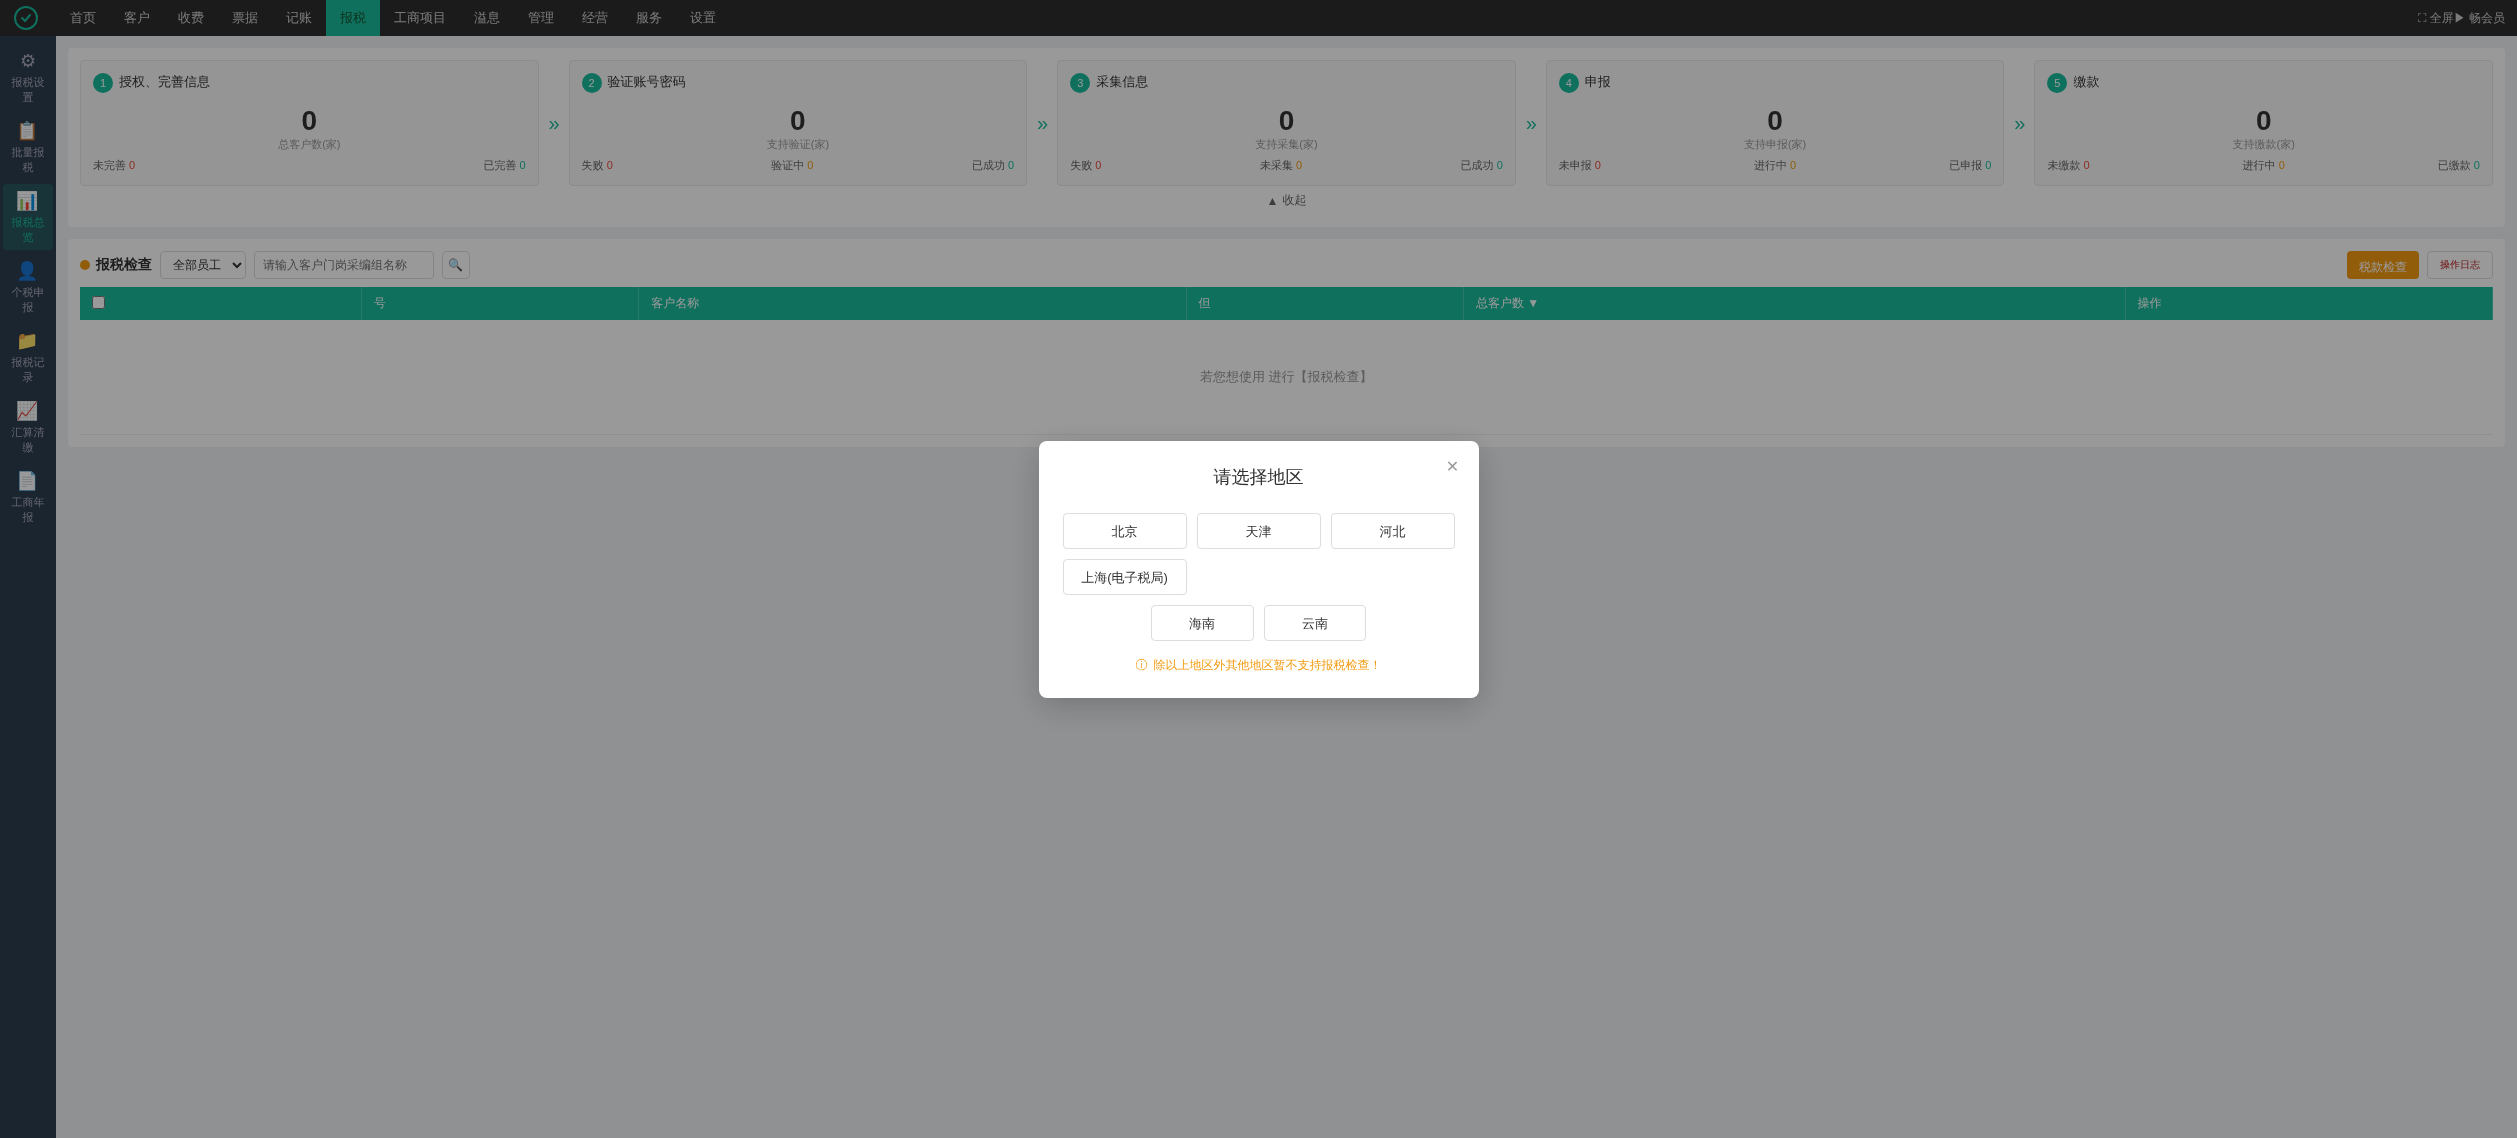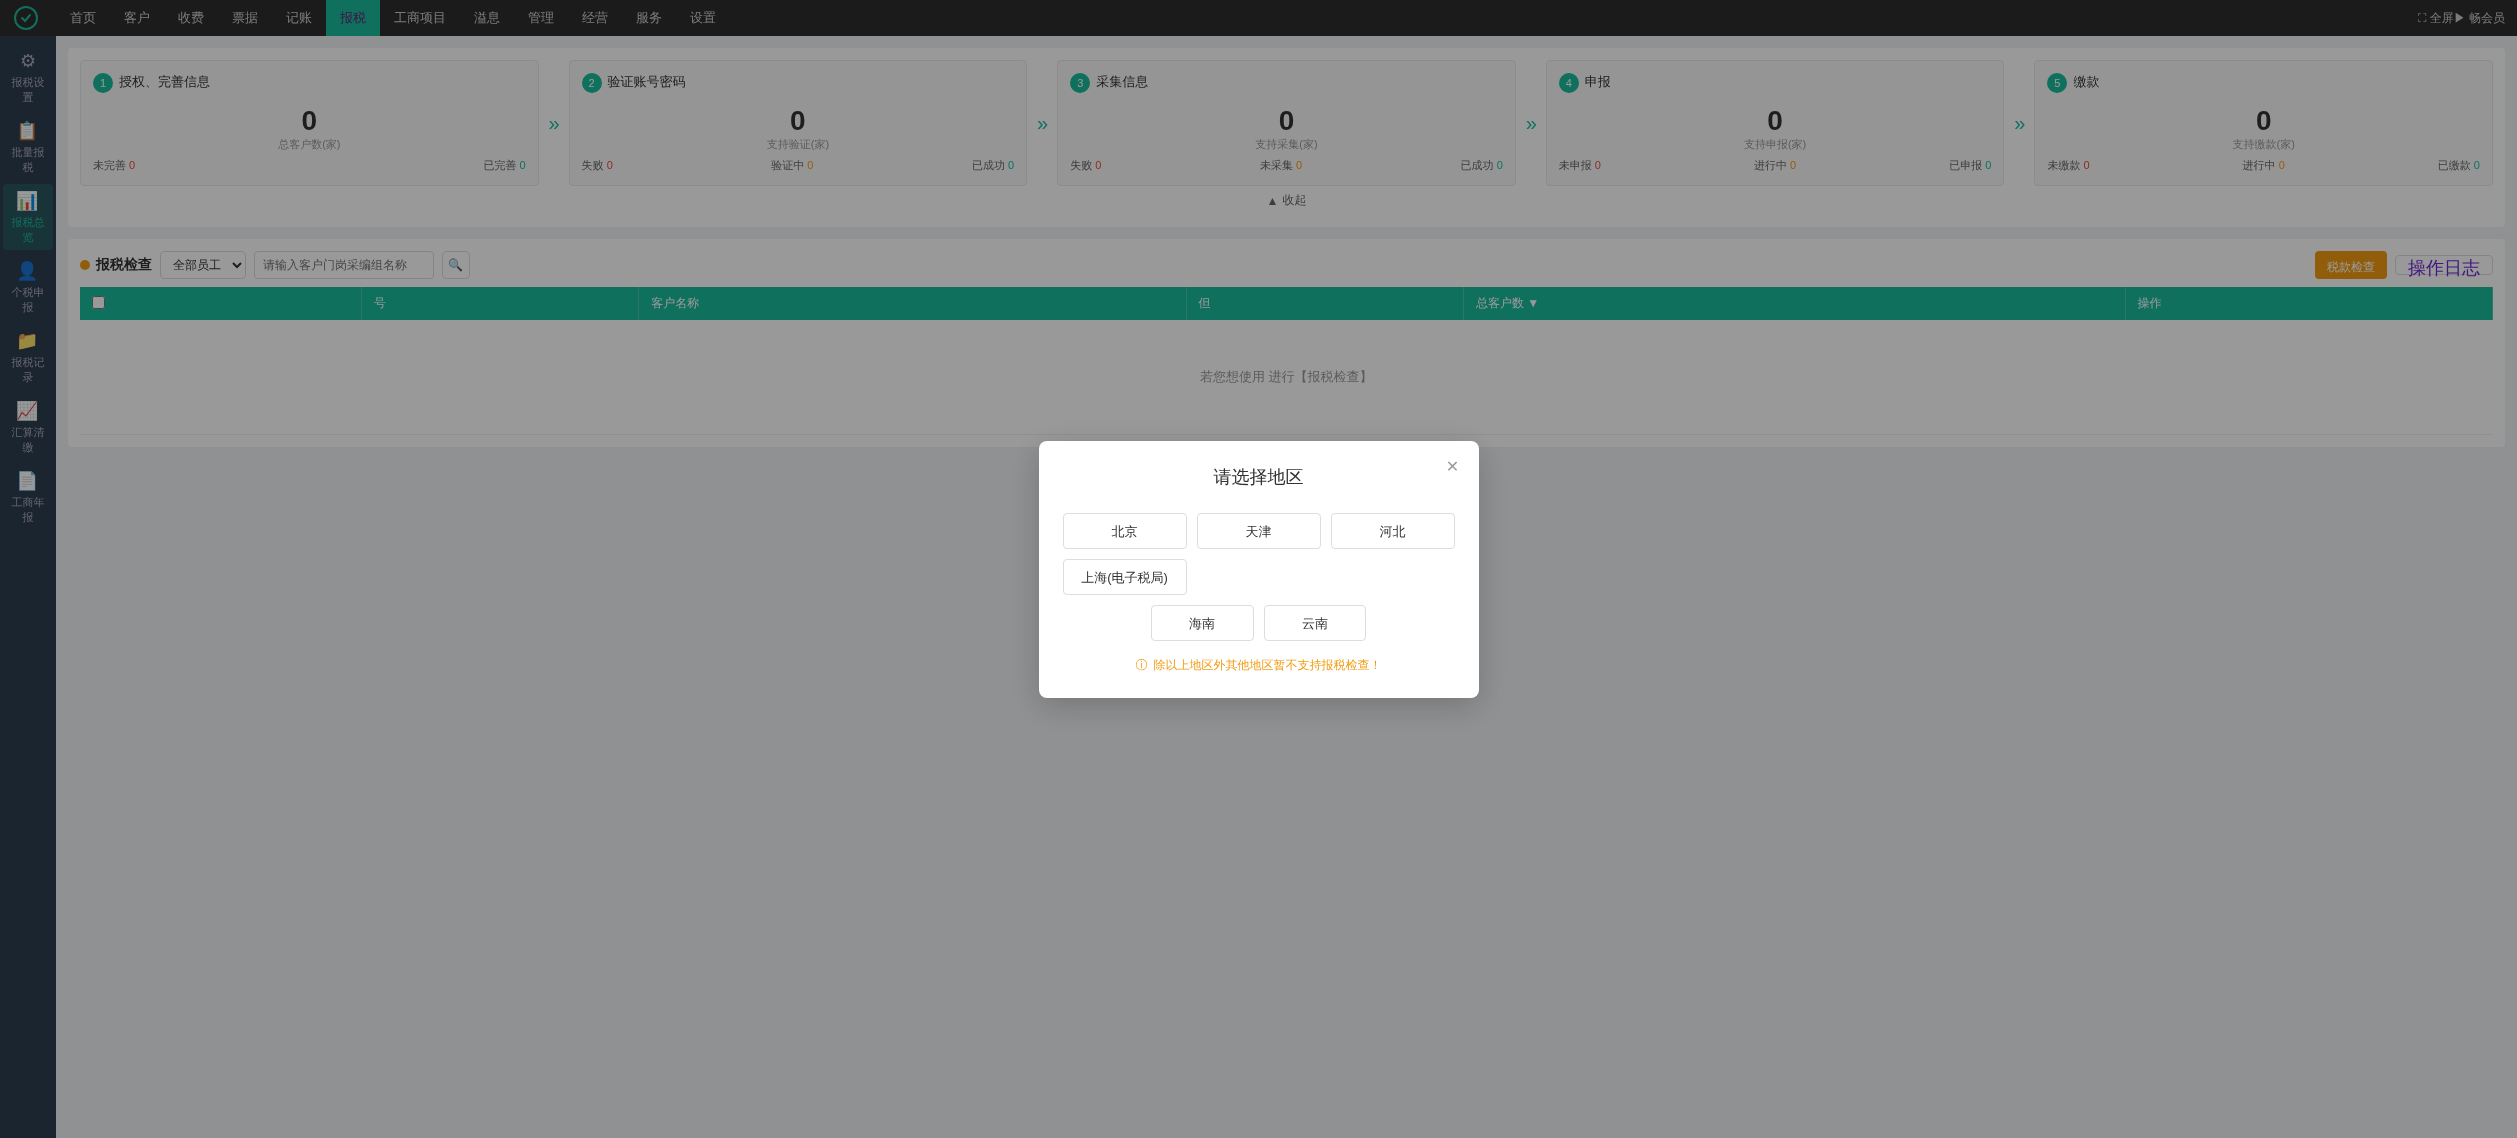--- a/index.html
+++ b/index.html
@@ -32,21 +32,21 @@
     .top-nav .nav-item {
       color: #ccc;
       padding: 0 14px;
       height: 36px;
       display: flex;
       align-items: center;
       cursor: pointer;
       font-size: 13px;
       white-space: nowrap;
     }
-    .top-nav .nav-item.active { background: #1abc9c; color: #701a75; }
+    .top-nav .nav-item.active { background: #1abc9c; color: #14532d; }
     .top-nav .nav-right {
       display: flex;
       align-items: center;
       gap: 0;
       color: #ccc;
       font-size: 12px;
       margin-left: auto;
     }
     .top-nav .nav-right span { cursor: pointer; }
 
@@ -253,28 +253,28 @@
       padding: 8px 12px;
       background: #f39c12;
       color: #fff;
       border: none;
       border-radius: 4px;
       cursor: pointer;
       font-size: 12px;
       margin-left: auto;
     }
     .ops-btn {
-      height: 20px;
+      height: 28px;
       padding: 0 12px;
       background: #fff;
-      color: #6d28d9;
+      color: #b91c1c;
       border: 1px solid #ddd;
       border-radius: 4px;
       cursor: pointer;
-      font-size: 18px;
+      font-size: 10px;
     }
 
     
     .data-table {
       width: 100%;
       border-collapse: collapse;
     }
     .data-table th {
       background: #1abc9c;
       color: #fff;

